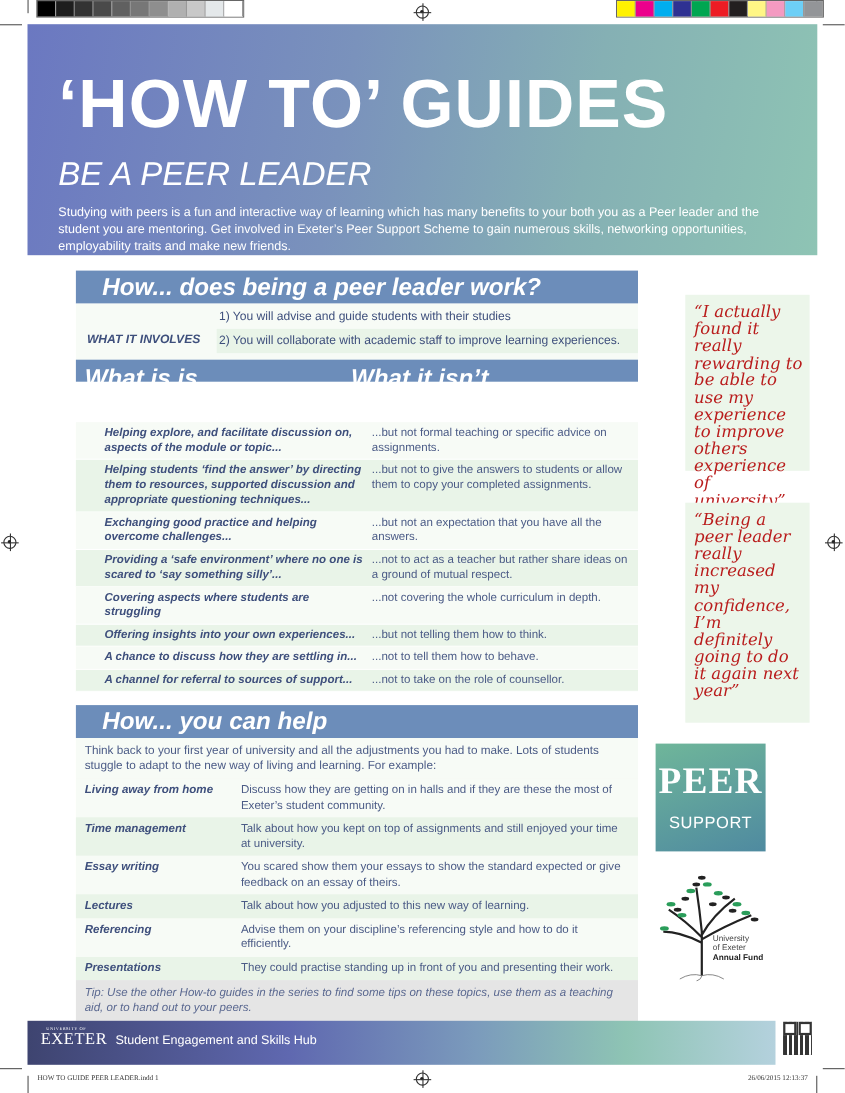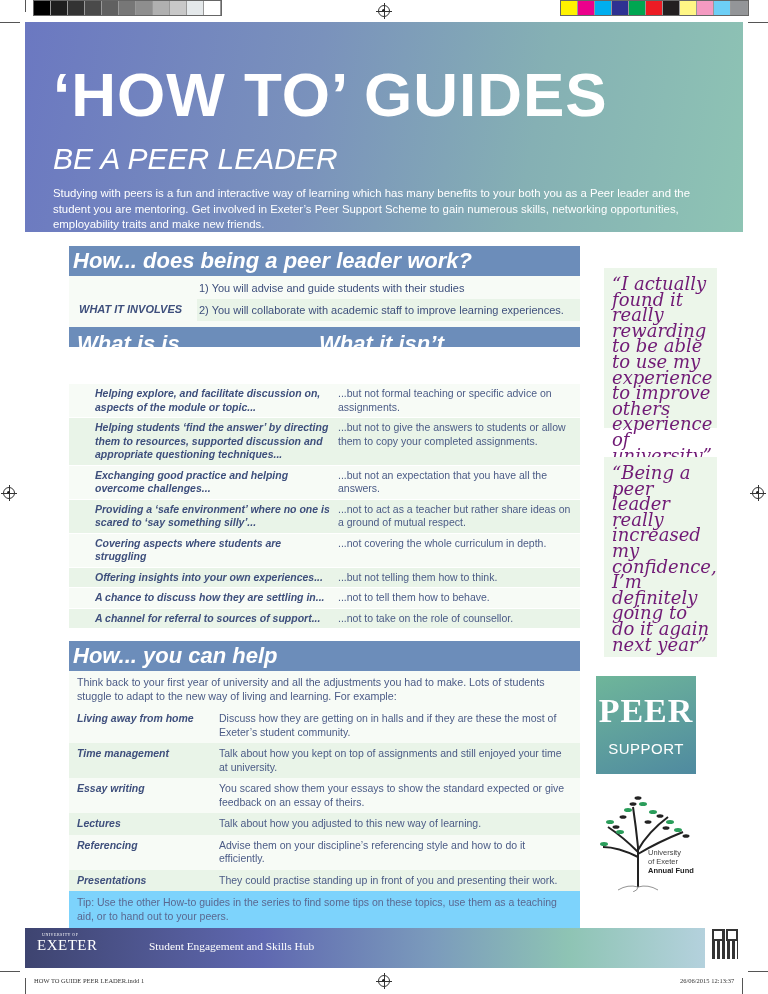--- a/index.html
+++ b/index.html
@@ -16,21 +16,21 @@
 
   
   .banner { position: absolute; left: 25px; top: 22px; width: 718px; height: 210px;
     background: linear-gradient(100deg, #6b78c1 0%, #7a92bc 40%, #85b0b4 70%, #8ec4b4 100%); color: #fff; padding: 40px 25px 0 28px; }
   .banner h1 { font-family: "Liberation Sans", sans-serif; font-weight: bold; font-size: 62px; letter-spacing: 1px; line-height: 66px; }
   .banner h2 { font-family: "Liberation Sans", sans-serif; font-style: italic; font-weight: normal; font-size: 30px; margin-top: 12px; line-height: 38px; }
   .banner p { font-family: "Liberation Sans", sans-serif; font-size: 11.4px; line-height: 15.5px; margin-top: 8px; width: 670px; }
 
   
   .sec-head { position: absolute; left: 69px; width: 511px; height: 30px; background: #6c8dba; color: #fff;
-    font-family: "Liberation Sans", sans-serif; font-style: italic; font-weight: bold; font-size: 22px; padding: 2px 4px; line-height: 26px; }
+    font-family: "Liberation Sans", sans-serif; font-style: italic; font-weight: bold; font-size: 22px; padding: 2px 24px; line-height: 26px; }
 
   .panel { position: absolute; left: 69px; width: 511px; background: #f7fbf6; font-family: "Liberation Sans", sans-serif; }
 
   
   .involves { top: 276px; height: 68px; }
   .involves .label { position: absolute; left: 10px; top: 27px; font-size: 11px; font-weight: bold; font-style: italic; color: #3e4f7c; }
   .involves .item { position: absolute; left: 128px; height: 22px; line-height: 22px; font-size: 11px; padding-left: 2px; color: #3e4f7c; width: 383px; }
   .involves .item.hl { background: #e9f4e8; }
 
   
@@ -45,44 +45,44 @@
 
   
   .help-head { top: 641px; }
   .help { top: 671px; }
   .help .intro { font-size: 10.7px; line-height: 14px; padding: 4px 8px 5px 8px; background: #f7fbf6; color: #4b5b86; }
   .help .row { display: flex; font-size: 10.5px; line-height: 13.5px; padding: 4px 8px; }
   .help .row:nth-child(odd) { background: #f7fbf6; }
   .help .row:nth-child(even) { background: #e9f4e8; }
   .help .topic { width: 142px; font-weight: bold; font-style: italic; color: #3e4f7c; }
   .help .desc { flex: 1; color: #4b5b86; }
-  .help .tip { font-size: 10.5px; line-height: 14px; color: #5a6890; padding: 4px 8px 6px; background: #7dd3fc; }
-
-  
-  .quote { position: absolute; left: 604px; width: 113px; background: #ecf6ea; font-family: "DejaVu Serif", serif; font-style: italic;
-    font-size: 18px; line-height: 15.6px; color: #701a75; padding: 8px 6px 10px 8px; }
+  .help .tip { font-size: 10.5px; line-height: 14px; font-style: italic; color: #5a6890; padding: 4px 8px 6px; background: #e5e5e5; }
+
+  
+  .quote { position: absolute; left: 623px; width: 113px; background: #ecf6ea; font-family: "DejaVu Serif", serif; font-style: italic;
+    font-size: 15px; line-height: 15.6px; color: #b91c1c; padding: 8px 6px 10px 8px; }
   .q1 { top: 268px; height: 160px; }
   .q2 { top: 457px; height: 200px; }
 
   
   .peer-logo { position: absolute; left: 596px; top: 676px; width: 100px; height: 98px; background: linear-gradient(160deg, #6fb69a, #4f8aa0); color: #fff; text-align: center; }
   .peer-logo .figs { font-family: "Liberation Serif", serif; font-size: 34px; font-weight: bold; letter-spacing: 1px; line-height: 54px; padding-top: 8px; }
   .peer-logo .sup { font-family: "Liberation Sans", sans-serif; font-size: 15px; letter-spacing: 0.5px; margin-top: 2px; }
 
   
   .tree-logo { position: absolute; left: 598px; top: 792px; width: 110px; height: 100px; }
   .tree-logo .txt { position: absolute; left: 50px; top: 56px; font-family: "Liberation Sans", sans-serif; font-size: 7.5px; line-height: 9px; color: #444; }
   .tree-logo .txt b { color: #222; }
 
   
   .footer { position: absolute; left: 25px; top: 928px; width: 680px; height: 40px;
     background: linear-gradient(90deg, #3e4470 0%, #5f68b0 35%, #7b9bbc 60%, #8ec4b4 80%, #b4d1dd 100%); color: #fff; }
   .footer .exeter { position: absolute; left: 12px; top: 9px; font-family: "Liberation Serif", serif; font-size: 15px; letter-spacing: 0.5px; }
   .footer .exeter small { position: absolute; top: -5px; left: 5px; font-size: 4px; letter-spacing: 0.5px; }
-  .footer .hub { position: absolute; left: 80px; top: 12px; font-family: Liberation Serif, serif; font-size: 11.4px; margin-left: 44px; }
+  .footer .hub { position: absolute; left: 80px; top: 12px; font-family: Liberation Sans, sans-serif; font-size: 11.4px; }
   .qr { position: absolute; left: 712px; top: 929px; width: 26px; height: 30px; background:
     repeating-linear-gradient(90deg, #111 0 3px, #fff 3px 5px), #111; opacity: 0.85; }
   .qr::before, .qr::after { content: ""; position: absolute; width: 8px; height: 8px; border: 2px solid #111; background: #fff; }
   .qr::before { left: 0; top: 0; }
   .qr::after { right: 0; top: 0; }
 
   .slug-left { position: absolute; left: 34px; top: 977px; font-family: "Liberation Serif", serif; font-size: 6.5px; color: #333; }
   .slug-right { position: absolute; left: 680px; top: 977px; font-family: "Liberation Serif", serif; font-size: 6.5px; color: #333; }
 </style>
 </head>

